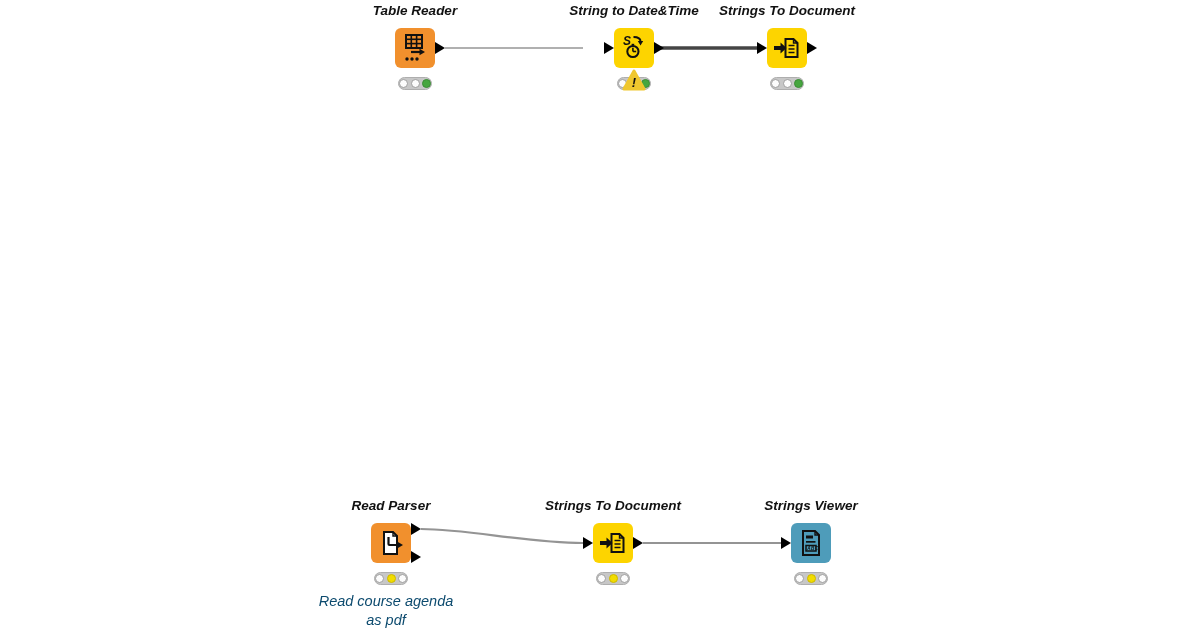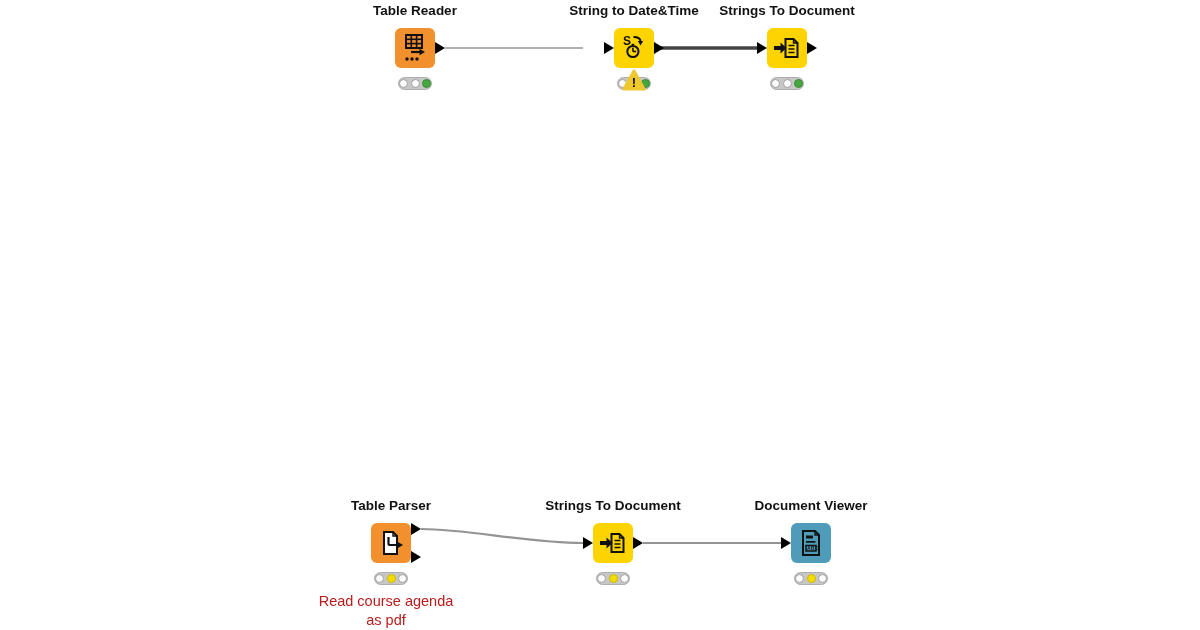--- a/index.html
+++ b/index.html
@@ -1,18 +1,18 @@
 <!DOCTYPE html>
 <html><head>
 <meta charset="utf-8">
 <style>
   html,body { margin:0; padding:0; background:#ffffff; }
   #canvas {
     position:relative; width:1200px; height:630px; background:#ffffff;
-    overflow:hidden; font-family:"Liberation Sans", sans-serif;
+    overflow:hidden; font-family:"Liberation Sans", sans-serif;font-style:italic;
   }
   #wires { position:absolute; left:0; top:0; width:1200px; height:630px; }
   .conn { fill:none; }
   .conn.light { stroke:#b0b0b0; stroke-width:2; }
   .conn.dark  { stroke:#454545; stroke-width:3.4; }
   .conn.gray  { stroke:#949494; stroke-width:2.2; }
 
   .node { position:absolute; width:40px; height:40px; }
   .node-label {
     position:absolute; top:-25px; left:50%; transform:translateX(-50%);
@@ -50,21 +50,21 @@
   .node[data-status="configured"] .l2 { background:#F2DC00; border-color:#cdb900; }
 
   .warning-badge {
     position:absolute; left:50%; transform:translateX(-50%); top:-9px;
     display:none;
   }
   .node[data-status="executed-warning"] .warning-badge { display:block; }
 
   .annotation {
     position:absolute; left:386px; top:592px; transform:translateX(-50%);
-    text-align:center; font-size:14.5px; color:#b91c1c; line-height:18.5px;
+    text-align:center; font-size:14.5px; color:#0c4a6e; line-height:18.5px;
     white-space:nowrap;
   }
   .icon-svg { display:block; }
 </style>
 </head>
 <body>
 
 <div id="canvas">
 
   <svg id="wires">
@@ -139,21 +139,21 @@
     <div class="port in" style="top:14px;"></div>
     <div class="port out" style="top:14px;"></div>
     <div class="status-bar">
       <span class="light l1"></span>
       <span class="light l2"></span>
       <span class="light l3"></span>
     </div>
   </div>
 
   <div class="node" style="left:371px; top:523px;" data-status="configured">
-    <div class="node-label">Table Parser</div>
+    <div class="node-label">Read Parser</div>
     <div class="node-square" data-type="source">
       <svg class="icon-svg" width="40" height="40" viewBox="0 0 40 40">
         <path d="M13,9 L22,9 L26,13 L26,31 L13,31 Z" fill="#ffffff" stroke="#111" stroke-width="2"></path>
         <path d="M22,9 L22,13 L26,13" fill="none" stroke="#111" stroke-width="1.4"></path>
         <path d="M17.5,14 L17.5,21 Q17.5,22 18.5,22 L27,22" fill="none" stroke="#111" stroke-width="2.2"></path>
         <polygon points="26.5,18.8 32,22 26.5,25.2" fill="#111"></polygon>
       </svg>
     </div>
     <div class="port out" style="top:0px;"></div>
     <div class="port out" style="top:28px;"></div>
@@ -179,21 +179,21 @@
     <div class="port in" style="top:14px;"></div>
     <div class="port out" style="top:14px;"></div>
     <div class="status-bar">
       <span class="light l1"></span>
       <span class="light l2"></span>
       <span class="light l3"></span>
     </div>
   </div>
 
   <div class="node" style="left:791px; top:523px;" data-status="configured">
-    <div class="node-label">Document Viewer</div>
+    <div class="node-label">Strings Viewer</div>
     <div class="node-square" data-type="viewer">
       <svg class="icon-svg" width="40" height="40" viewBox="0 0 40 40">
         <path d="M12,8 L24,8 L28,12 L28,32 L12,32 Z" fill="none" stroke="#111" stroke-width="2"></path>
         <path d="M24,8 L24,12 L28,12" fill="none" stroke="#111" stroke-width="1.4"></path>
         <rect x="15" y="12.5" width="7" height="3" fill="#111"></rect>
         <rect x="15" y="18" width="9.5" height="1.7" fill="#111"></rect>
         <rect x="15" y="22.5" width="10" height="5.5" fill="none" stroke="#111" stroke-width="1.5"></rect>
         <text x="16.3" y="27" font-family="Liberation Sans, sans-serif" font-size="4.6" font-weight="bold" fill="#111" letter-spacing="0.4">ABC</text>
       </svg>
     </div>

